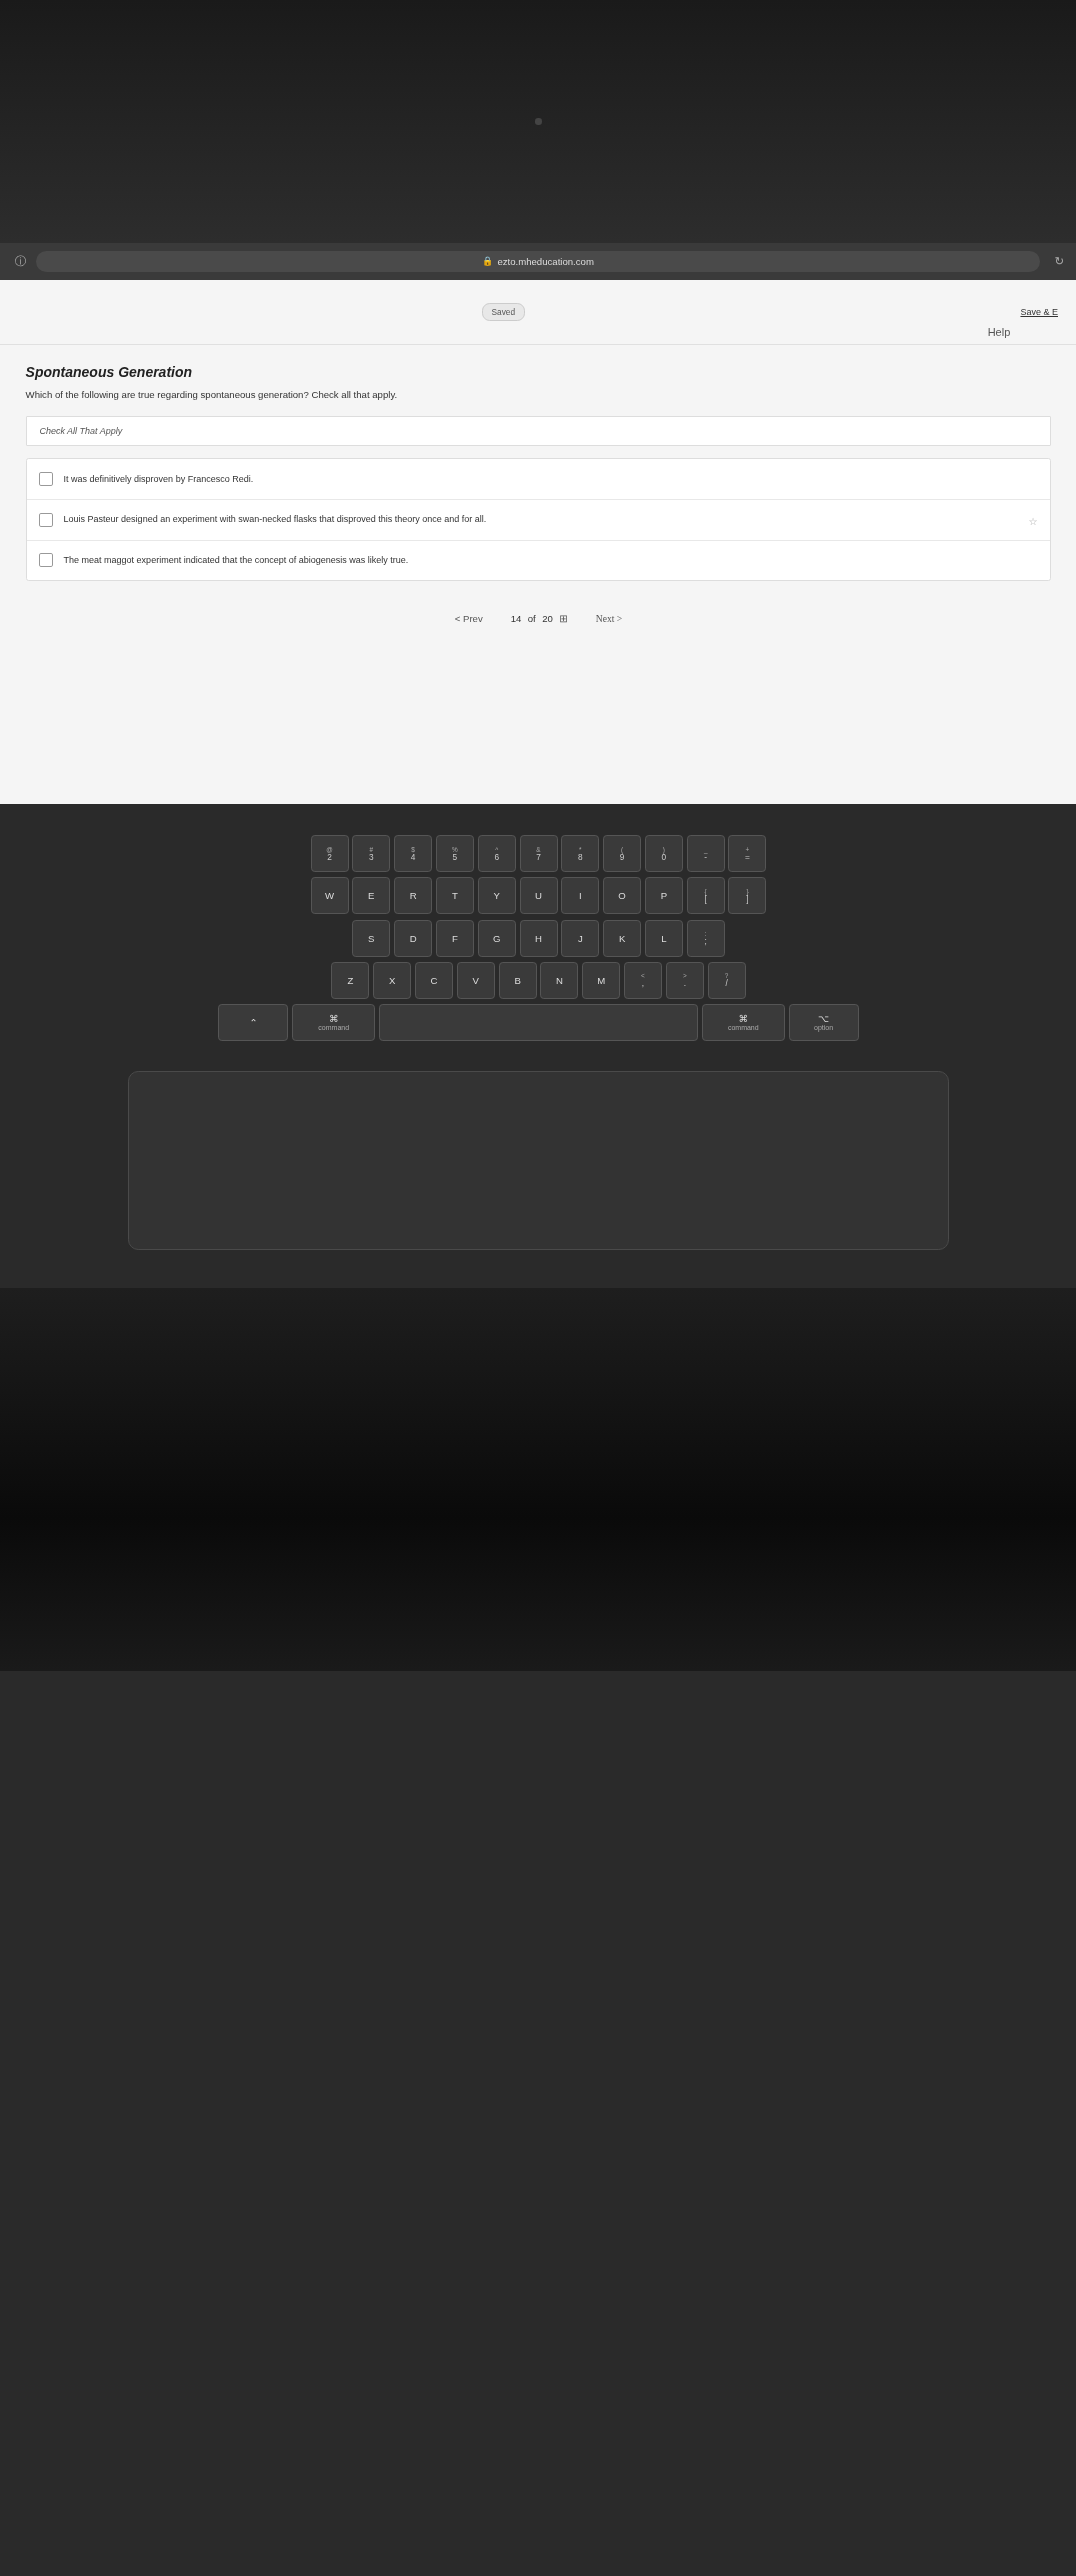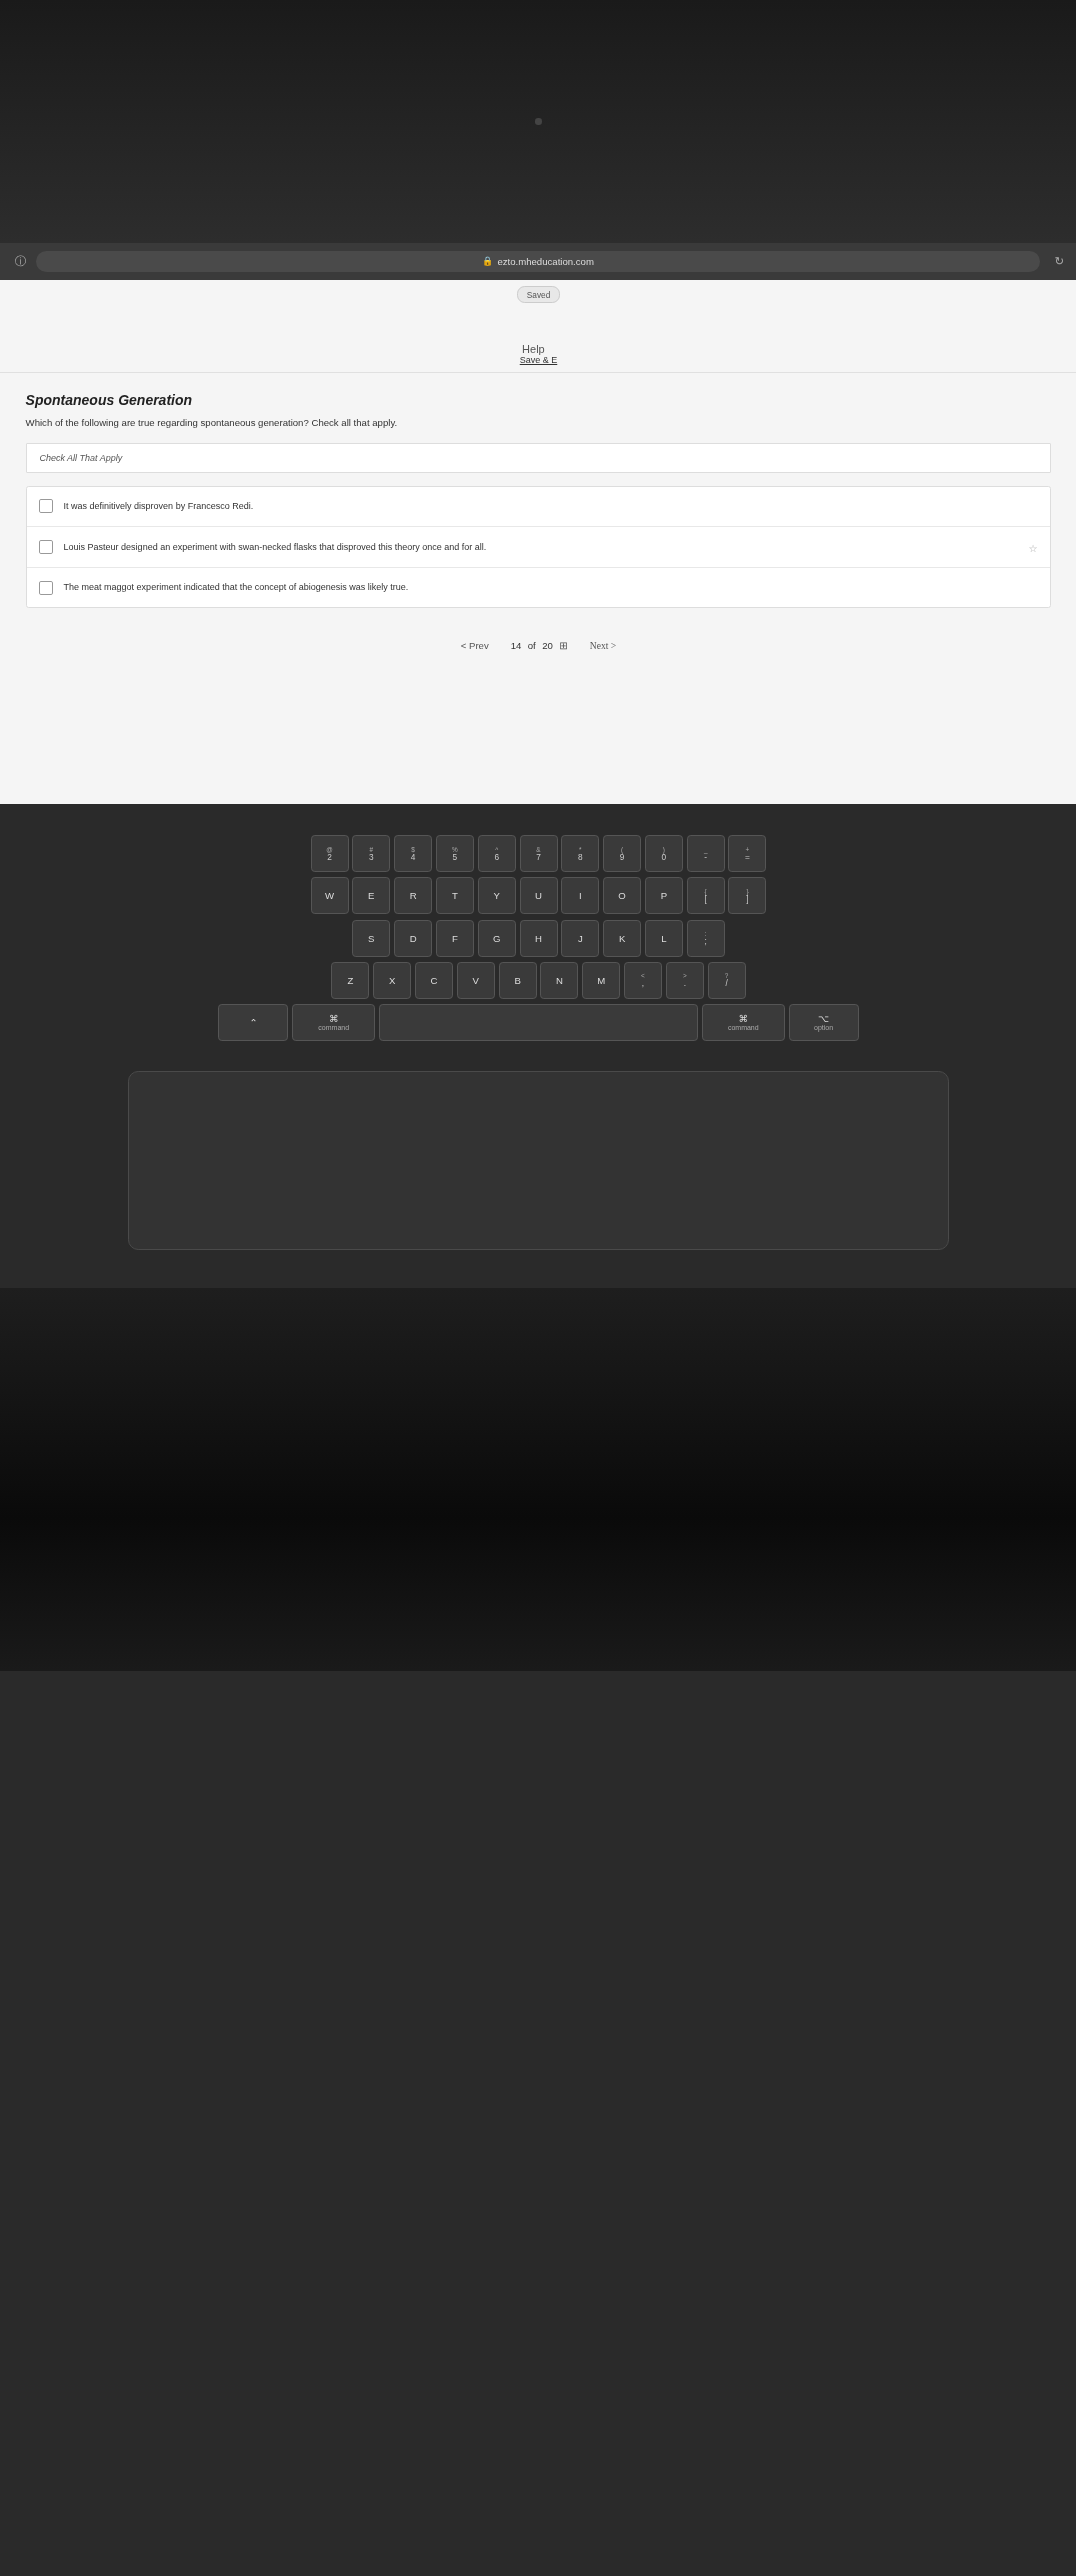--- a/index.html
+++ b/index.html
@@ -75,21 +75,20 @@
 
     
     .website-topbar {
       width: 100%;
       background: #f5f5f5;
       padding: 6.4px 19px;
       display: flex;
       align-items: center;
       justify-content: flex-end;
       border-bottom: 0.6px solid #e0e0e0;
-      flex-direction: column;
     }
     .saved-badge {
       background: #e8e8e8;
       border: 0.6px solid #ccc;
       border-radius: 7.7px;
       padding: 2.6px 9px;
       font-size: 8.3px;
       color: #555;
       margin-right: auto;
       margin-left: auto;
@@ -173,21 +172,21 @@
       color: #aaa;
       font-size: 10.2px;
     }
 
     
     .pagination {
       display: flex;
       align-items: center;
       justify-content: center;
       padding: 19px 14px;
-      gap: 22px;
+      gap: 28px;
       background: #f5f5f5;
     }
     .prev-btn {
       color: #555;
       font-size: 9.6px;
       cursor: pointer;
       display: flex;
       align-items: center;
       gap: 2.6px;
     }

